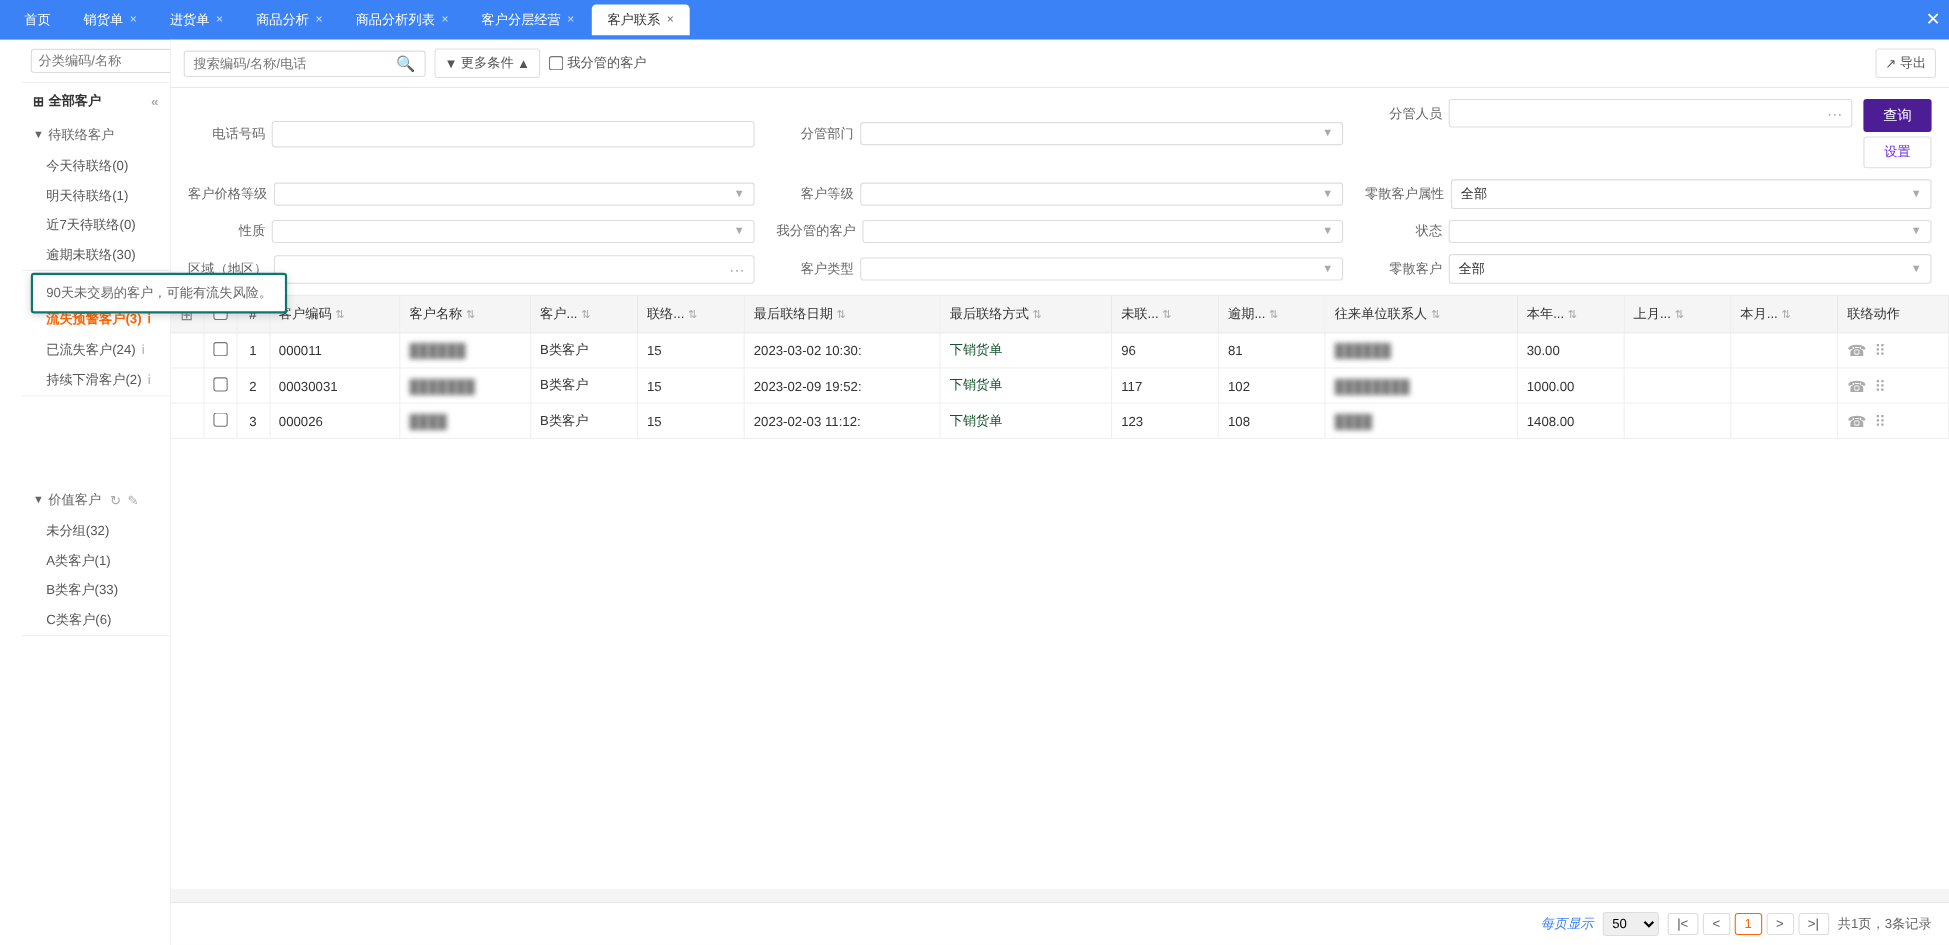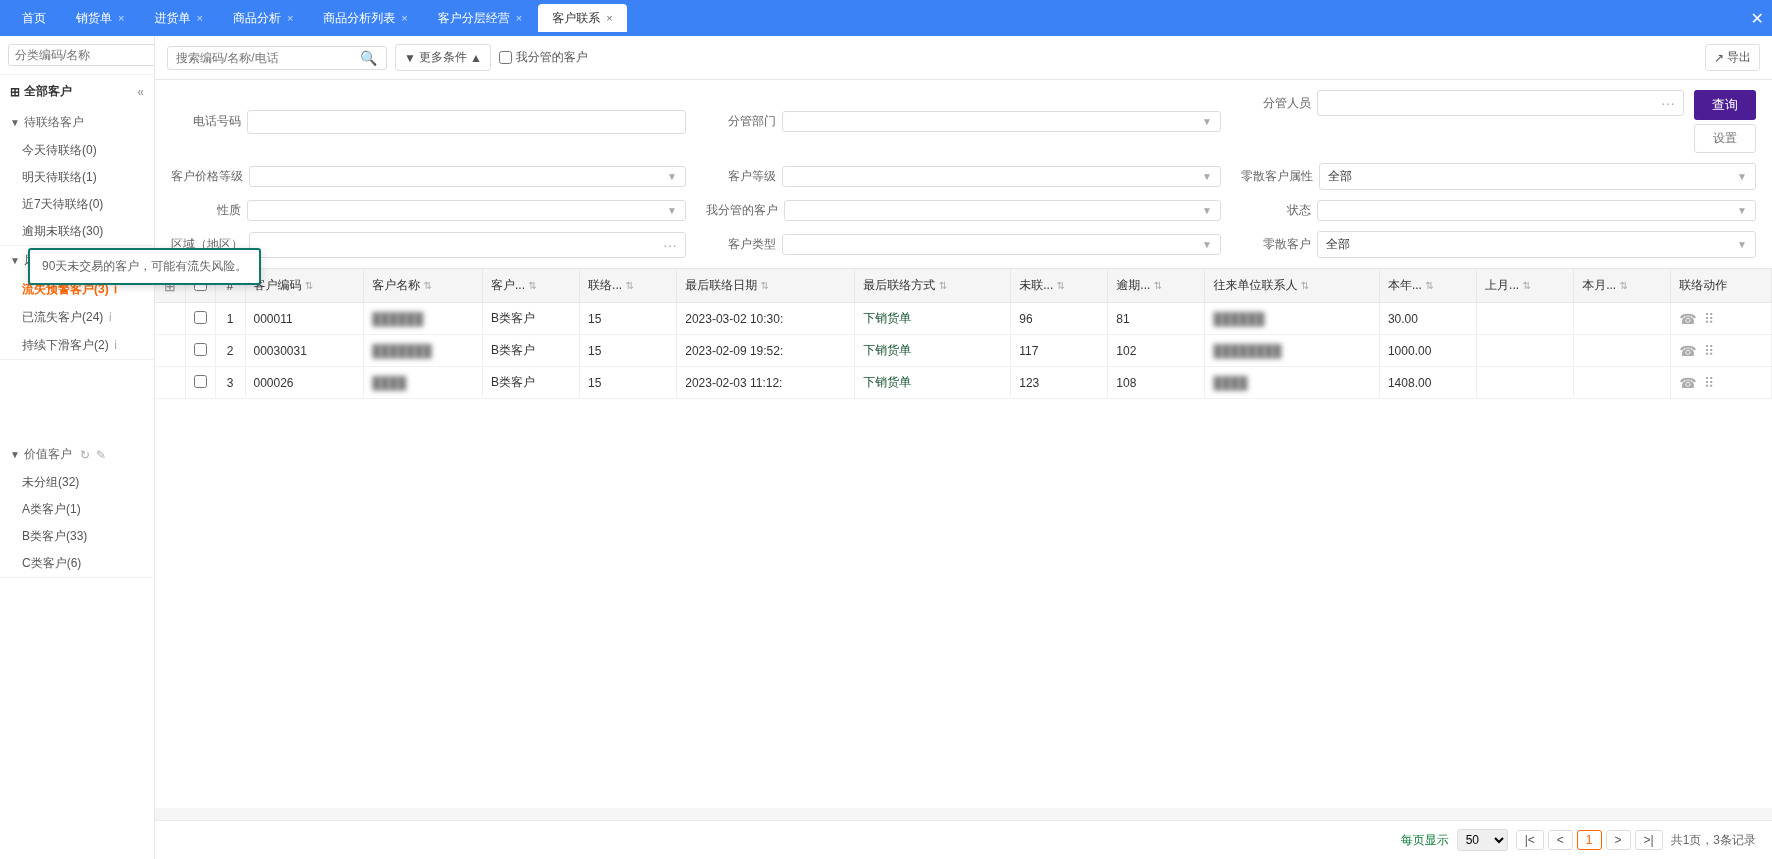--- a/index.html
+++ b/index.html
@@ -17,21 +17,21 @@
     .tab-item.active { background: #fff; color: #333; }
     .tab-close { margin-left: 6px; font-size: 11px; opacity: 0.7; cursor: pointer; }
     .top-bar-right { margin-left: auto; color: #fff; font-size: 16px; cursor: pointer; }
 
     
     .main-layout { display: flex; height: calc(859px - 36px); }
 
     
     .sidebar {
       width: 155px; background: #fff; border-right: 1px solid #e8e8e8;
-      display: flex; flex-direction: column; overflow-y: auto; flex-shrink: 0;
+      display: flex; flex-direction: column; overflow-y: auto; flex-shrink: 0; padding-left: 20px;
     }
     .sidebar-search {
       display: flex; align-items: center; padding: 8px; border-bottom: 1px solid #f0f0f0;
       gap: 4px;
     }
     .sidebar-search input {
       flex: 1; border: 1px solid #ddd; border-radius: 3px; padding: 3px 6px;
       font-size: 12px; outline: none;
     }
 
@@ -96,21 +96,21 @@
       font-size: 12px; outline: none; background: #fff; color: #333;
       display: flex; align-items: center; justify-content: space-between; cursor: pointer;
     }
     .filter-select-arrow { color: #aaa; font-size: 10px; }
     .filter-dots { color: #aaa; cursor: pointer; font-size: 14px; }
     .query-btn {
       background: #4c1d95; color: #fff; border: none; border-radius: 3px;
       padding: 6px 16px; cursor: pointer; font-size: 13px;
     }
     .setting-btn {
-      background: #fff; color: #737373; border: 1px solid #ddd; border-radius: 3px;
+      background: #fff; color: #6d28d9; border: 1px solid #ddd; border-radius: 3px;
       padding: 5px 18px; cursor: pointer; font-size: 12px;
     }
 
     
     .table-area { flex: 1; background: #fff; overflow: auto; position: relative; }
     table { width: 100%; border-collapse: collapse; font-size: 12px; }
     thead tr { background: #f5f5f5; }
     th {
       padding: 8px 8px; border-bottom: 1px solid #e8e8e8; border-right: 1px solid #e8e8e8;
       color: #333; font-weight: normal; white-space: nowrap; text-align: left;
@@ -131,21 +131,21 @@
       padding: 8px 12px; border-radius: 3px; box-shadow: 0 2px 8px rgba(0,0,0,0.15);
       z-index: 10; font-size: 12px; color: #666; white-space: nowrap;
       top: 248px; left: 28px;
     }
 
     
     .pagination-bar {
       background: #fff; border-top: 1px solid #e8e8e8; padding: 8px 16px;
       display: flex; align-items: center; justify-content: flex-end; gap: 8px; flex-shrink: 0;
     }
-    .page-info { color: #15803d; }
+    .page-info { color: #3b82f6; font-style: italic; }
     .page-size-select {
       border: 1px solid #ddd; border-radius: 3px; padding: 2px 4px;
       font-size: 12px; outline: none;
     }
     .page-nav { display: flex; align-items: center; gap: 4px; }
     .page-nav-btn {
       border: 1px solid #ddd; border-radius: 3px; padding: 2px 8px;
       cursor: pointer; background: #fff; color: #555; font-size: 12px;
     }
     .page-num {

